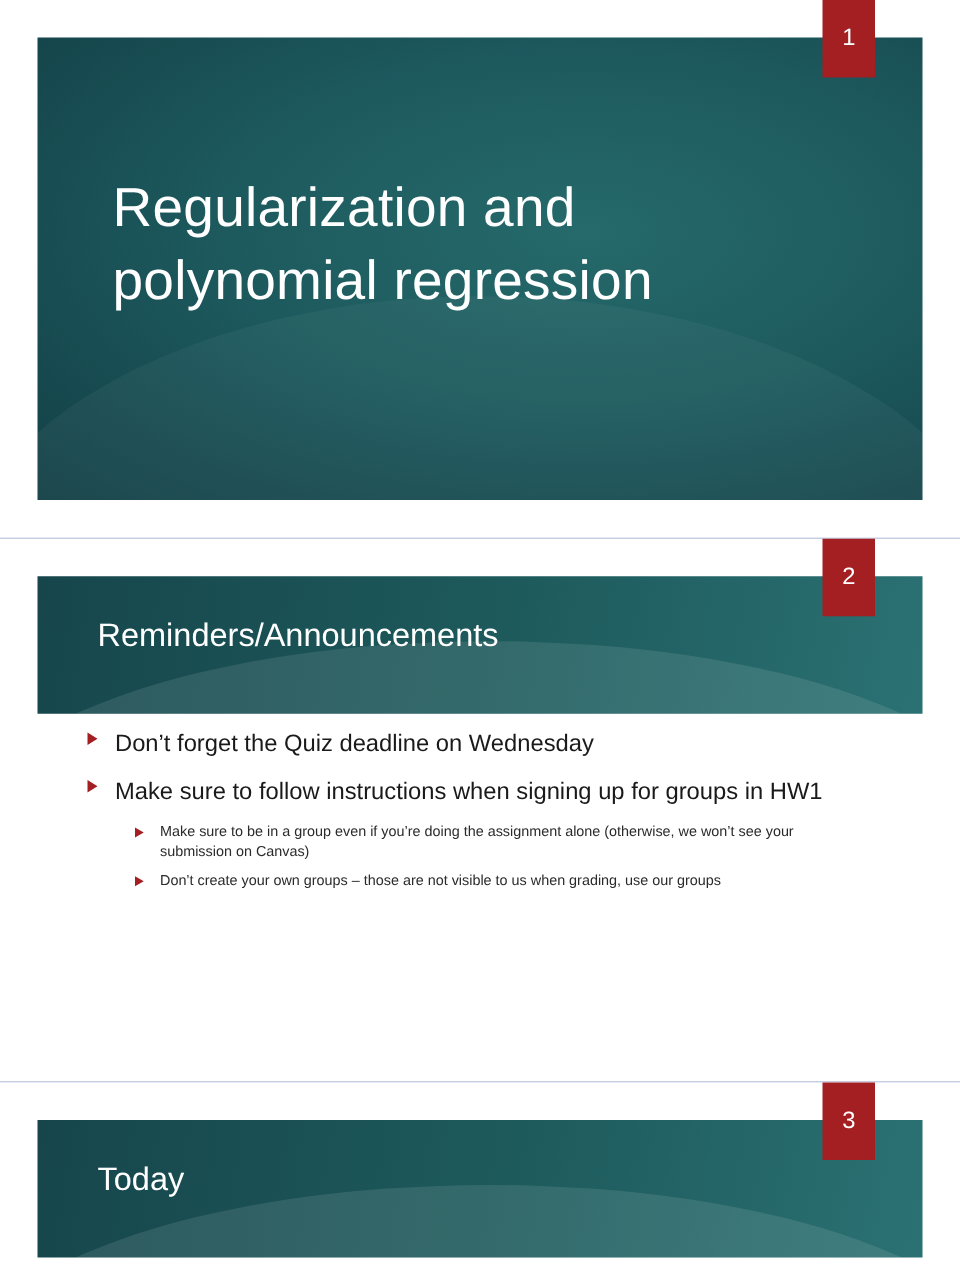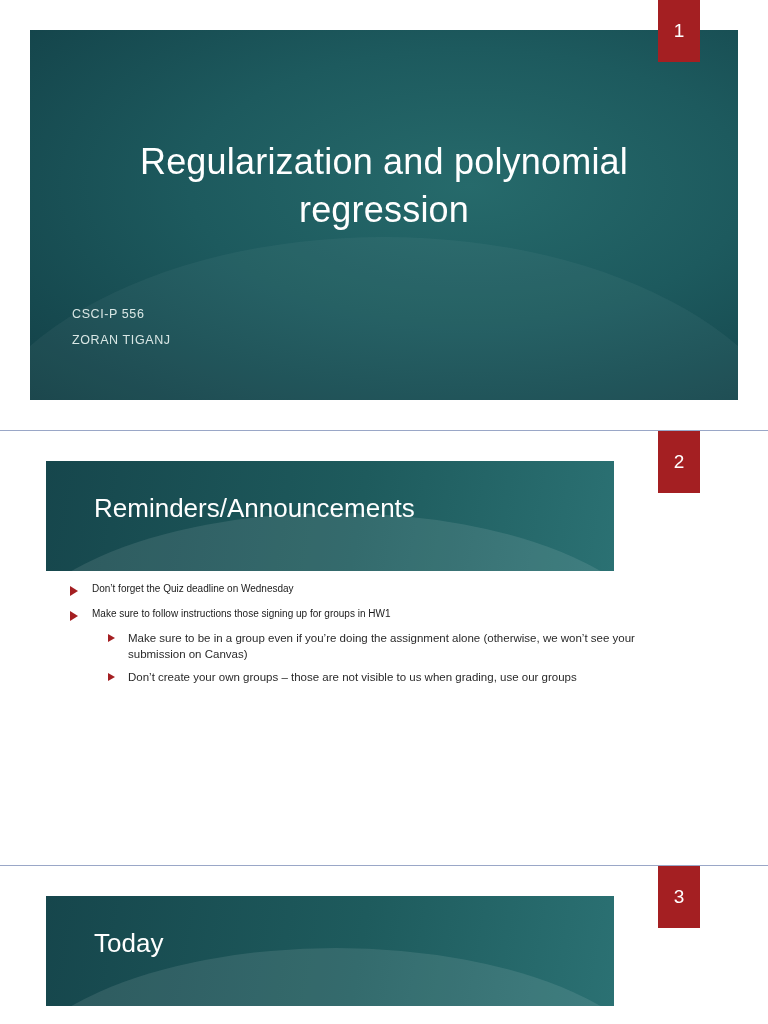--- a/index.html
+++ b/index.html
@@ -52,23 +52,22 @@
     width: 120%;
     height: 110%;
     border-radius: 50% 50% 0 0 / 60% 60% 0 0;
     background: rgba(255,255,255,0.045);
   }
   .slide1-title {
     position: absolute;
     left: 60px;
     top: 108px;
     width: 588px;
-    text-align: center;
     color: #ffffff;
-    font-size: 36px;
+    font-size: 44px;
     line-height: 1.32;
     font-weight: 400;
     letter-spacing: 0.2px;
   }
   .slide1-sub {
     position: absolute;
     left: 42px;
     top: 272px;
     color: #d8e6e4;
     font-size: 12.5px;
@@ -90,23 +89,23 @@
     z-index: 5;
   }
 
   
   .slide-content {
     position: relative;
     width: 768px;
   }
   .banner {
     position: absolute;
-    left: 46px;
+    left: 30px;
     top: 0;
-    width: 568px;
+    width: 708px;
     height: 110px;
     background: linear-gradient(100deg, #16464c 0%, #1e5b5d 55%, #2b7173 100%);
     overflow: hidden;
   }
   .banner::after {
     content: "";
     position: absolute;
     left: -8%;
     top: 52px;
     width: 118%;
@@ -126,21 +125,21 @@
 
   .bullets {
     position: absolute;
     left: 64px;
     top: 140px;
     width: 620px;
   }
   .b1 {
     position: relative;
     padding-left: 28px;
-    font-size: 10px;
+    font-size: 19px;
     color: #1a1a1a;
     line-height: 1.55;
     margin-bottom: 9px;
   }
   .b1 .tri {
     position: absolute;
     left: 6px;
     top: 5px;
     width: 0; height: 0;
     border-left: 8px solid #a41f22;
@@ -165,44 +164,40 @@
     border-top: 4px solid transparent;
     border-bottom: 4px solid transparent;
   }
 </style>
 </head>
 <body>
 
 <div class="page slide1">
   <div class="slide1-canvas">
     <div class="slide1-title">Regularization and polynomial regression</div>
-    <div class="slide1-sub">
-      <div>CSCI-P 556</div>
-      <div>ZORAN TIGANJ</div>
-    </div>
   </div>
   <div class="pagenum" style="right:68px; top:0;">1</div>
 </div>
 
 <div class="divider"></div>
 
 <div class="page slide-content" style="height:434px;">
   <div class="banner" style="top:30px;">
     <div class="banner-title">Reminders/Announcements</div>
   </div>
   <div class="pagenum" style="right:68px; top:0;">2</div>
 
   <div class="bullets" style="top:150px;">
     <div class="b1">
       <span class="tri"></span>
       <span>Don’t forget the Quiz deadline on Wednesday</span>
     </div>
     <div class="b1">
       <span class="tri"></span>
-      <span>Make sure to follow instructions those signing up for groups in HW1</span>
+      <span>Make sure to follow instructions when signing up for groups in HW1</span>
     </div>
     <div class="b2">
       <span class="tri"></span>
       <span>Make sure to be in a group even if you’re doing the assignment alone (otherwise, we won’t see your submission on Canvas)</span>
     </div>
     <div class="b2">
       <span class="tri"></span>
       <span>Don’t create your own groups – those are not visible to us when grading, use our groups</span>
     </div>
   </div>

